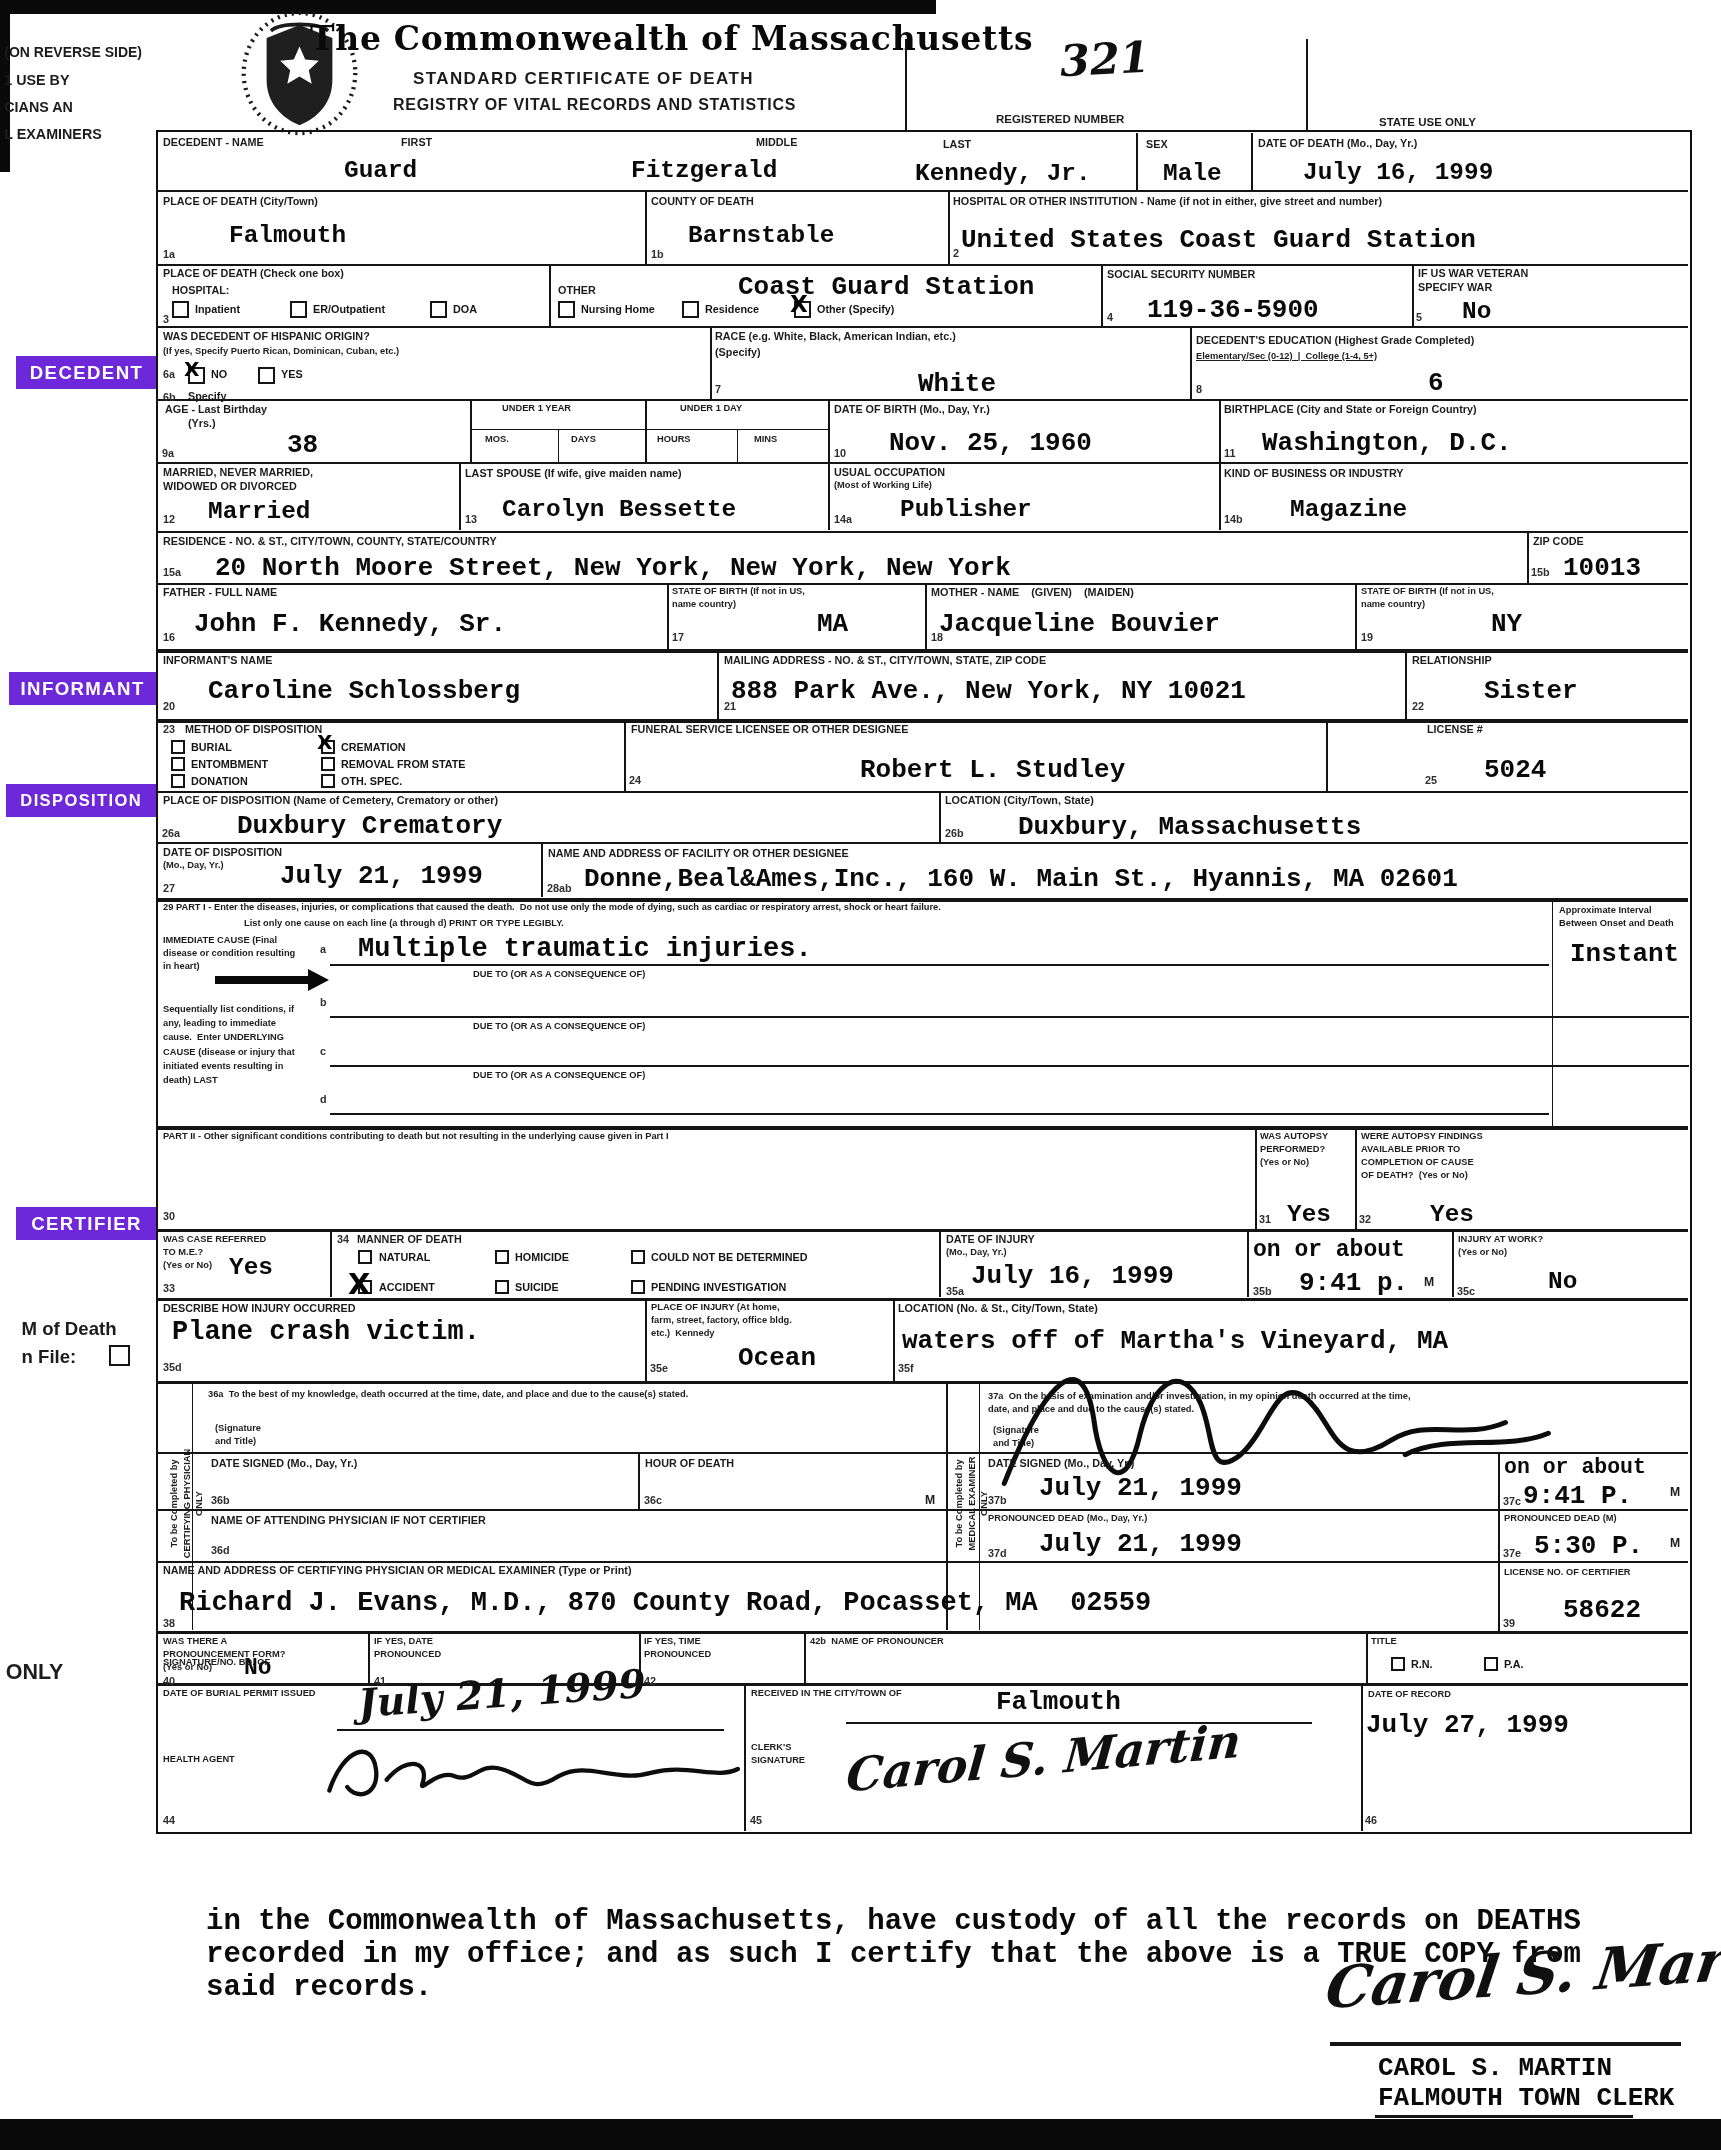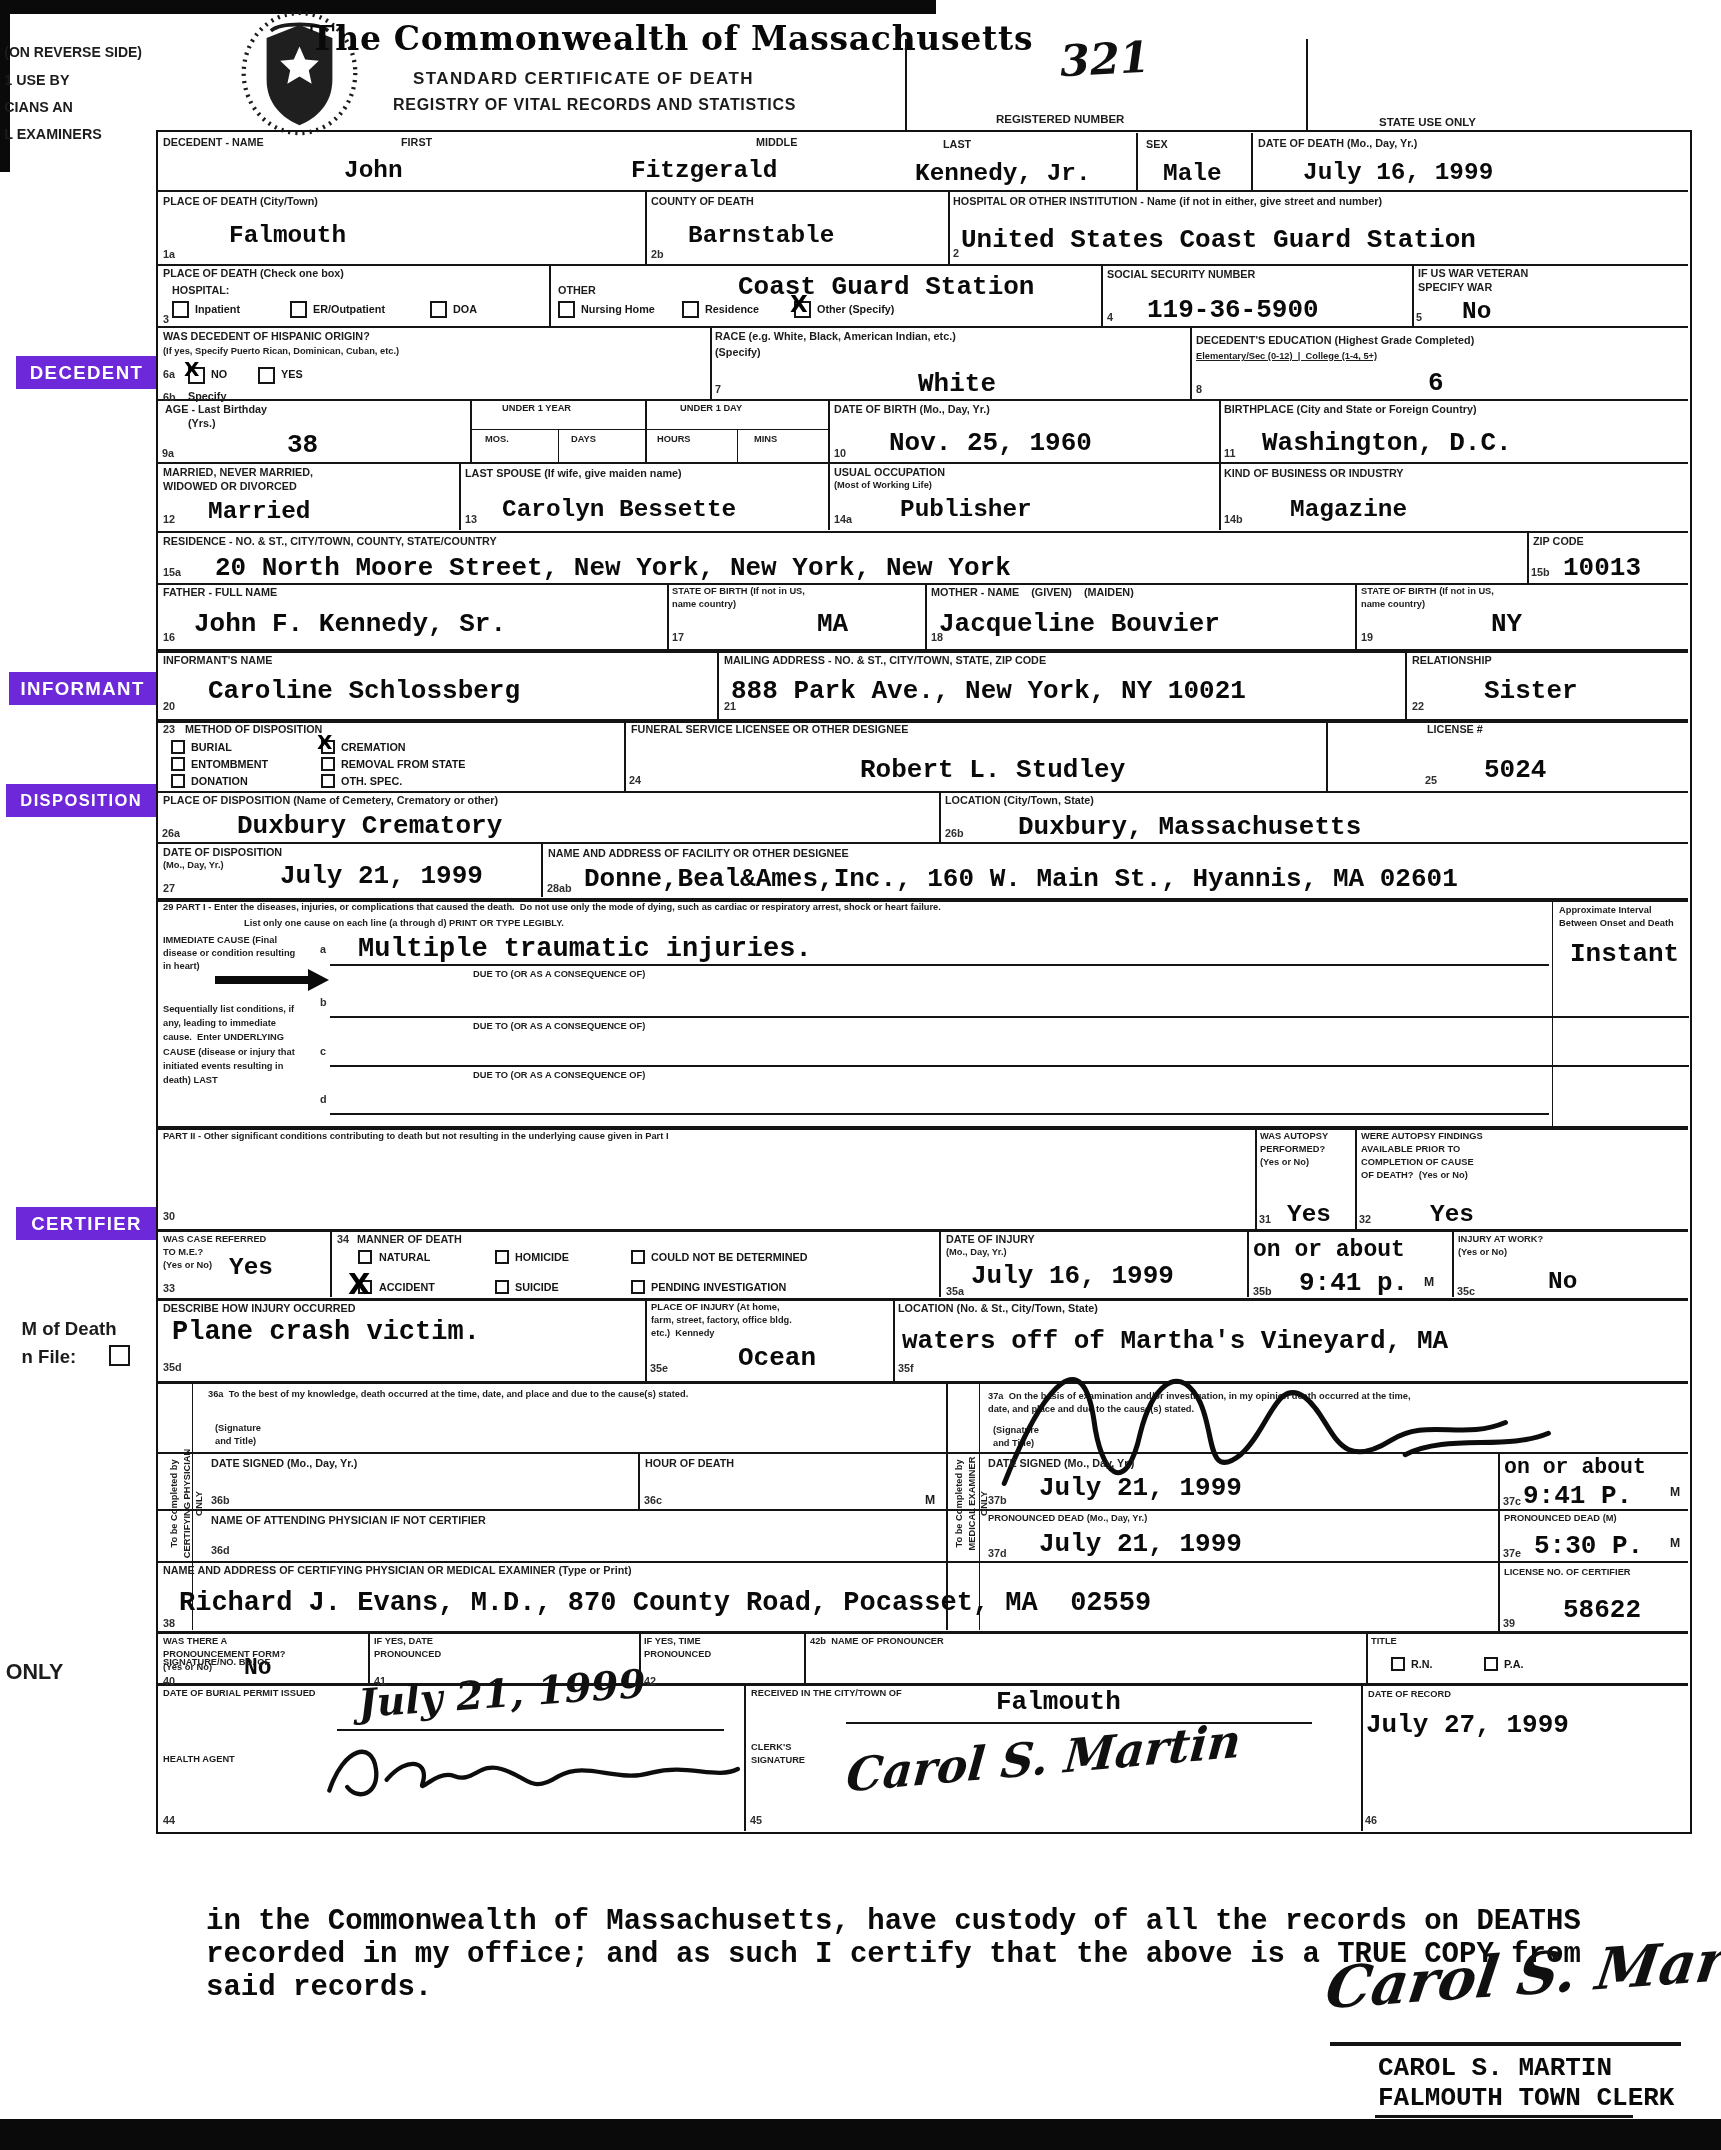--- a/index.html
+++ b/index.html
@@ -132,36 +132,36 @@
   <div class="VL" style="left:1498px;top:1452px;height:179px"></div>
   <div class="VL" style="left:368px;top:1631px;height:52px"></div>
   <div class="VL" style="left:639px;top:1631px;height:52px"></div>
   <div class="VL" style="left:804px;top:1631px;height:52px"></div>
   <div class="VL" style="left:1366px;top:1631px;height:52px"></div>
   <div class="VL" style="left:744px;top:1683px;height:148px"></div>
   <div class="VL" style="left:1361px;top: 1683px;height:148px"></div>
 
   <div class="L" style="left:163px;top:136px">DECEDENT - NAME</div>
   <div class="L" style="left:401px;top:136px">FIRST</div>
-  <div class="V" style="left:344px;top:159px">John</div>
+  <div class="V" style="left:344px;top:159px">Guard</div>
   <div class="L" style="left:756px;top:136px">MIDDLE</div>
   <div class="V" style="left:631px;top:159px">Fitzgerald</div>
   <div class="L" style="left:943px;top:138px">LAST</div>
   <div class="V" style="left:915px;top:162px">Kennedy, Jr.</div>
   <div class="L" style="left:1146px;top:138px">SEX</div>
   <div class="V" style="left:1163px;top:162px">Male</div>
   <div class="L" style="left:1258px;top:137px">DATE OF DEATH (Mo., Day, Yr.)</div>
   <div class="V" style="left:1303px;top:161px">July 16, 1999</div>
 
   <div class="L" style="left:163px;top:195px">PLACE OF DEATH (City/Town)</div>
   <div class="V" style="left:229px;top:224px">Falmouth</div>
   <div class="N" style="left:163px;top:248px">1a</div>
   <div class="L" style="left:651px;top:195px">COUNTY OF DEATH</div>
   <div class="V" style="left:688px;top:224px">Barnstable</div>
-  <div class="N" style="left:651px;top:248px">2b</div>
+  <div class="N" style="left:651px;top:248px">1b</div>
   <div class="L" style="left:953px;top:195px;width:731px">HOSPITAL OR OTHER INSTITUTION - Name (if not in either, give street and number)</div>
   <div class="V V36" style="left:961px;top:227px">United States Coast Guard Station</div>
   <div class="N" style="left:953px;top:247px">2</div>
 
   <div class="L" style="left:163px;top:267px">PLACE OF DEATH (Check one box)</div>
   <div class="L" style="left:172px;top:284px">HOSPITAL:</div>
   <div class="CB" style="left:172px;top:301px"></div>
   <div class="CBL" style="left:195px;top:303px">Inpatient</div>
   <div class="CB" style="left:290px;top:301px"></div>
   <div class="CBL" style="left:313px;top:303px">ER/Outpatient</div>

